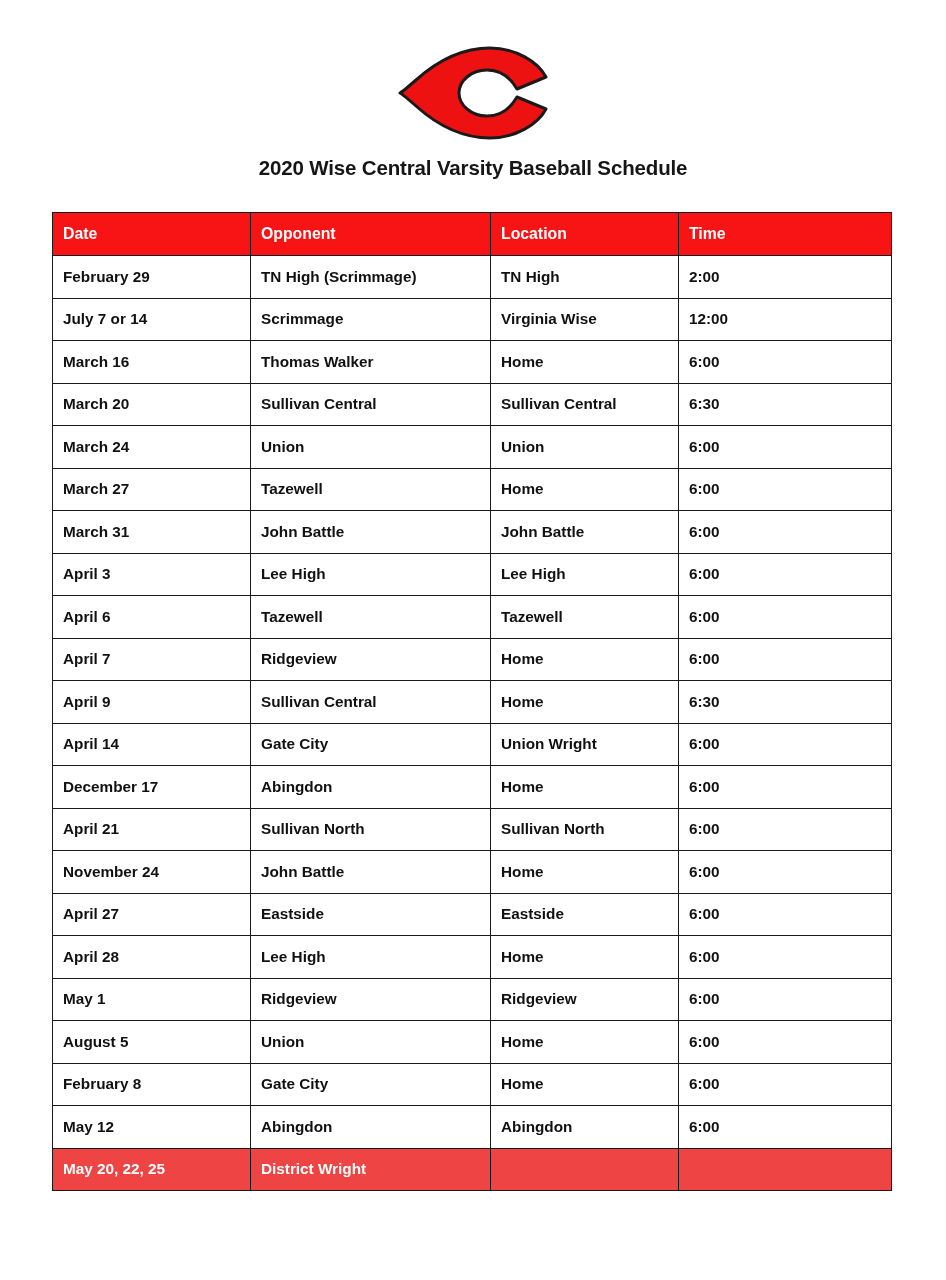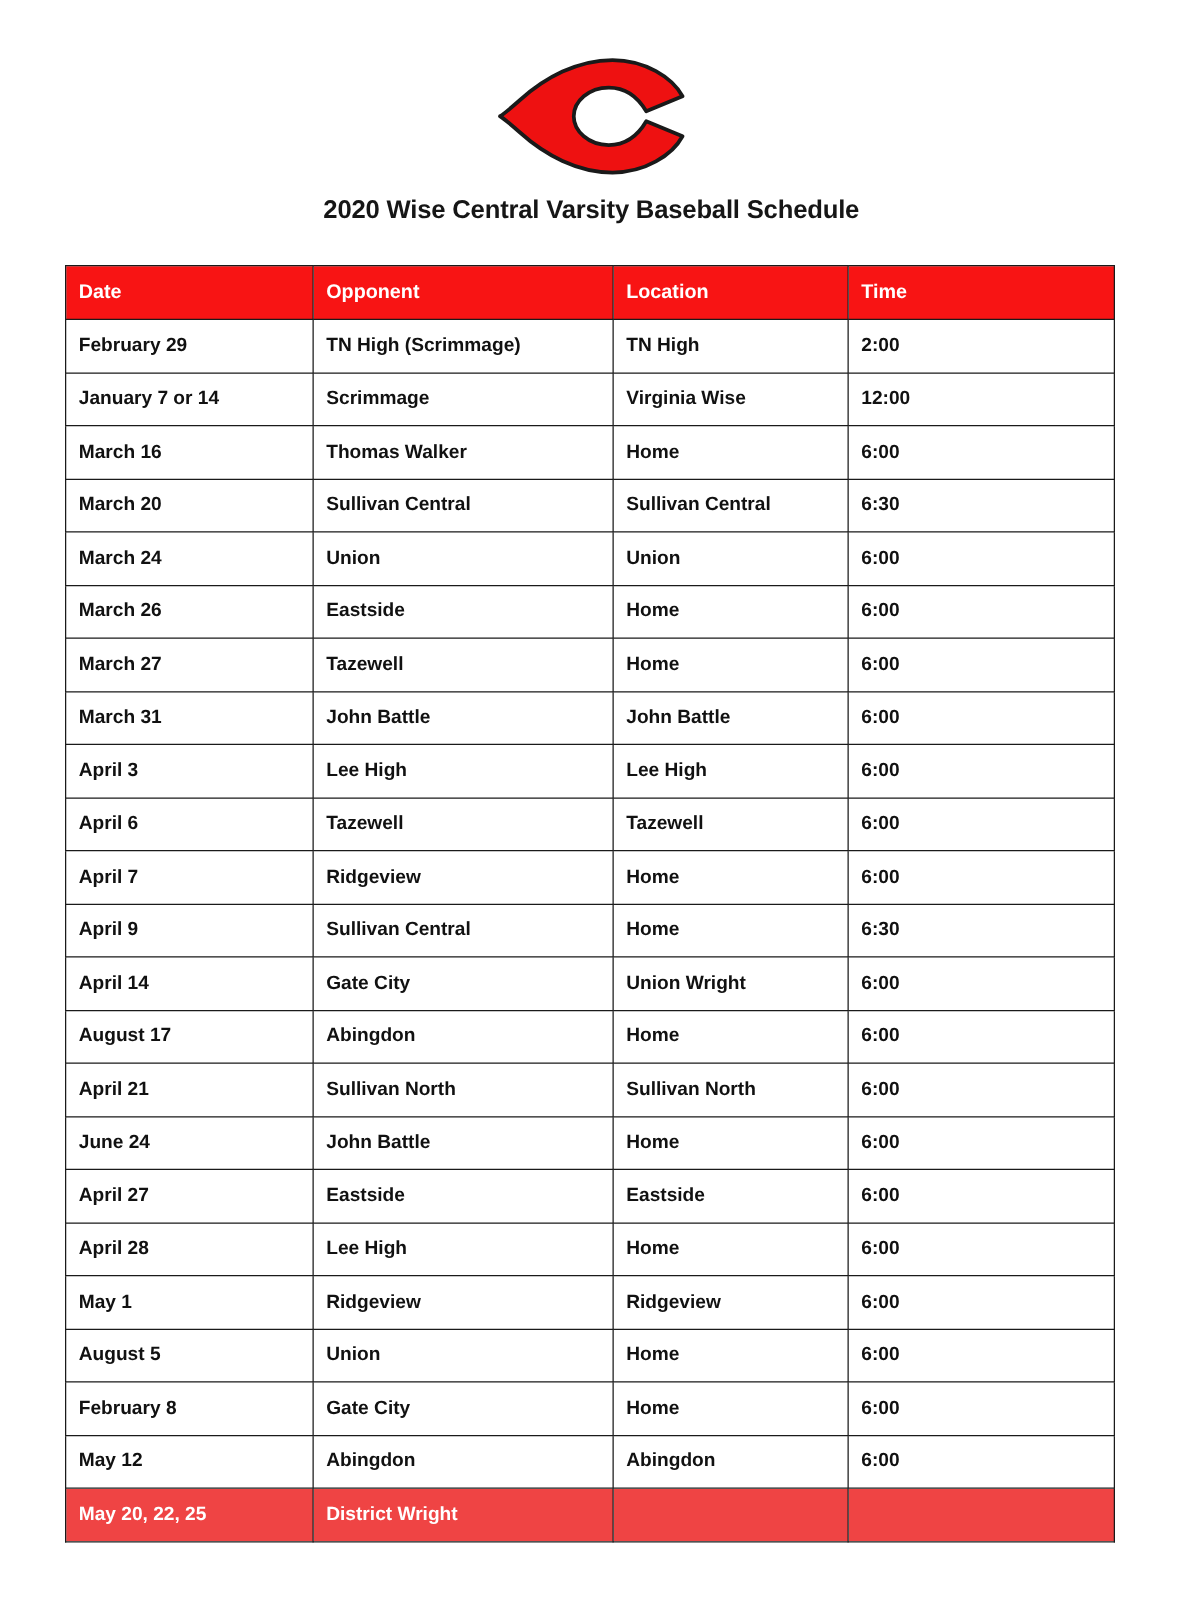--- a/index.html
+++ b/index.html
@@ -143,21 +143,21 @@
         </tr>
       </thead>
       <tbody id="schedule-body">
           <tr>
             <td>February 29</td>
             <td>TN High (Scrimmage)</td>
             <td>TN High</td>
             <td>2:00</td>
           </tr>
           <tr>
-            <td>January 7 or 14</td>
+            <td>July 7 or 14</td>
             <td>Scrimmage</td>
             <td>Virginia Wise</td>
             <td>12:00</td>
           </tr>
           <tr>
             <td>March 16</td>
             <td>Thomas Walker</td>
             <td>Home</td>
             <td>6:00</td>
           </tr>
@@ -167,26 +167,20 @@
             <td>Sullivan Central</td>
             <td>6:30</td>
           </tr>
           <tr>
             <td>March 24</td>
             <td>Union</td>
             <td>Union</td>
             <td>6:00</td>
           </tr>
           <tr>
-            <td>March 26</td>
-            <td>Eastside</td>
-            <td>Home</td>
-            <td>6:00</td>
-          </tr>
-          <tr>
             <td>March 27</td>
             <td>Tazewell</td>
             <td>Home</td>
             <td>6:00</td>
           </tr>
           <tr>
             <td>March 31</td>
             <td>John Battle</td>
             <td>John Battle</td>
             <td>6:00</td>
@@ -215,33 +209,33 @@
             <td>Home</td>
             <td>6:30</td>
           </tr>
           <tr>
             <td>April 14</td>
             <td>Gate City</td>
             <td>Union Wright</td>
             <td>6:00</td>
           </tr>
           <tr>
-            <td>August 17</td>
+            <td>December 17</td>
             <td>Abingdon</td>
             <td>Home</td>
             <td>6:00</td>
           </tr>
           <tr>
             <td>April 21</td>
             <td>Sullivan North</td>
             <td>Sullivan North</td>
             <td>6:00</td>
           </tr>
           <tr>
-            <td>June 24</td>
+            <td>November 24</td>
             <td>John Battle</td>
             <td>Home</td>
             <td>6:00</td>
           </tr>
           <tr>
             <td>April 27</td>
             <td>Eastside</td>
             <td>Eastside</td>
             <td>6:00</td>
           </tr>

